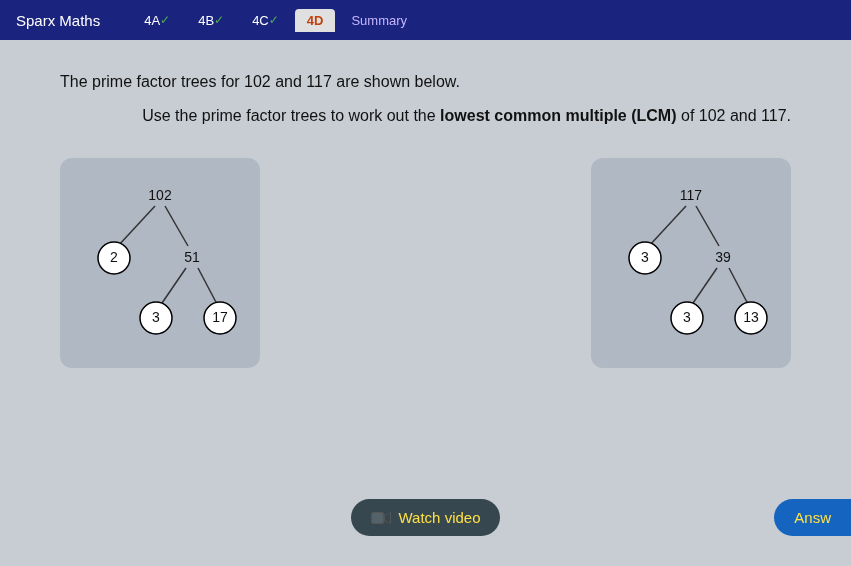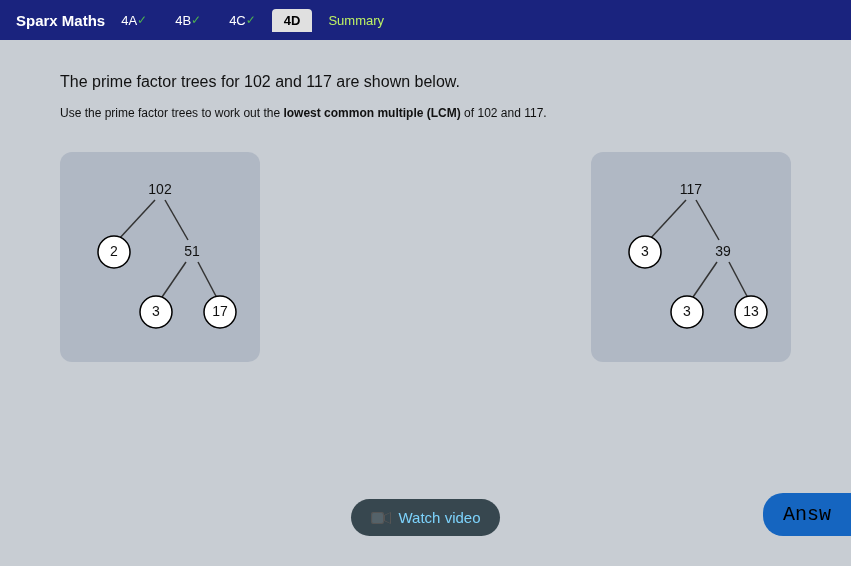--- a/index.html
+++ b/index.html
@@ -17,52 +17,52 @@
       background: #1a237e;
       width: 100%;
       height: 40px;
       display: flex;
       align-items: center;
       padding: 0 16px;
       position: relative;
     }
     .brand {
       color: #fff;
-      font-weight: bold;
+      font-weight: normal;
       font-size: 15px;
-      margin-right: 4px;
+      margin-right: 32px;
     }
     .tabs {
       display: flex;
       align-items: center;
       gap: 4px;
     }
     .tab {
       padding: 4px 12px;
       border-radius: 4px 4px 0 0;
       font-size: 13px;
       color: #ccc;
       cursor: pointer;
       display: flex;
       align-items: center;
     }
     .tab.completed {
       color: #fff;
     }
     .tab.active {
       background: #e0e0e0;
-      color: #000000;
+      color: #c2410c;
       font-weight: bold;
     }
     .tab .check {
       color: #4caf50;
       font-size: 12px;
     }
     .tab-summary {
-      color: #bef264;
+      color: #c4b5fd;
       font-size: 13px;
       padding: 4px 12px;
       cursor: pointer;
     }
 
     
     .main {
       background: #c8cdd3;
       width: 100%;
       height: calc(100% - 40px);
@@ -71,23 +71,23 @@
     }
 
     .question-text {
       font-size: 16px;
       color: #111;
       text-align: left;
       margin-bottom: 10px;
       line-height: 1.5;
     }
     .question-text2 {
-      font-size: 12px;
+      font-size: 16px;
       color: #111;
-      text-align: left;
+      text-align: right;
       margin-bottom: 30px;
       line-height: 1.5;
     }
     .question-text2 strong {
       font-weight: bold;
     }
 
     
     .trees-container {
       display: flex;
@@ -130,46 +130,45 @@
       text-anchor: middle;
       dominant-baseline: middle;
     }
 
     
     .watch-video-btn {
       display: flex;
       align-items: center;
       gap: 8px;
       background: #37474f;
-      color: #7dd3fc;
+      color: #fde047;
       border: none;
       border-radius: 20px;
       padding: 10px 20px;
       font-size: 15px;
       cursor: pointer;
       margin: 0 auto;
       position: absolute;
       bottom: 30px;
       left: 50%;
       transform: translateX(-50%);
     }
 
     
     .answer-btn {
       position: absolute;
       right: 0;
       bottom: 30px;
       background: #1565c0;
-      color: #000000;
+      color: #fde047;
       border: none;
       border-radius: 20px 0 0 20px;
       padding: 10px 20px;
-      font-size: 20px;
-      cursor: pointer;
-      font-family: Liberation Mono, monospace;
+      font-size: 15px;
+      cursor: pointer;
     }
   </style>
 </head>
 <body>
 
 <div class="header">
   <span class="brand">Sparx Maths</span>
   <div class="tabs">
     <div class="tab completed">
       <span>4A</span>

